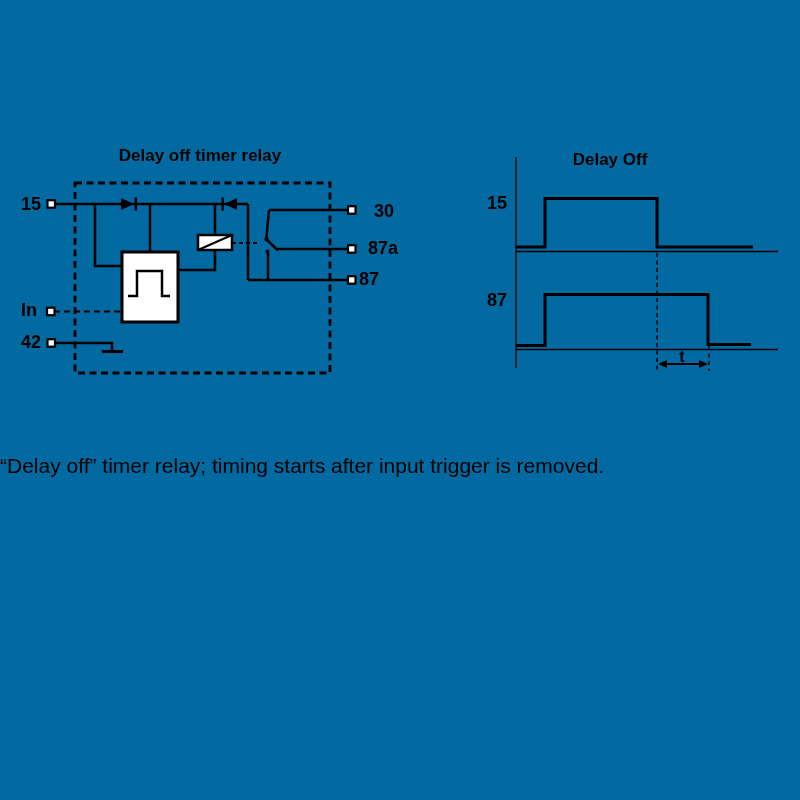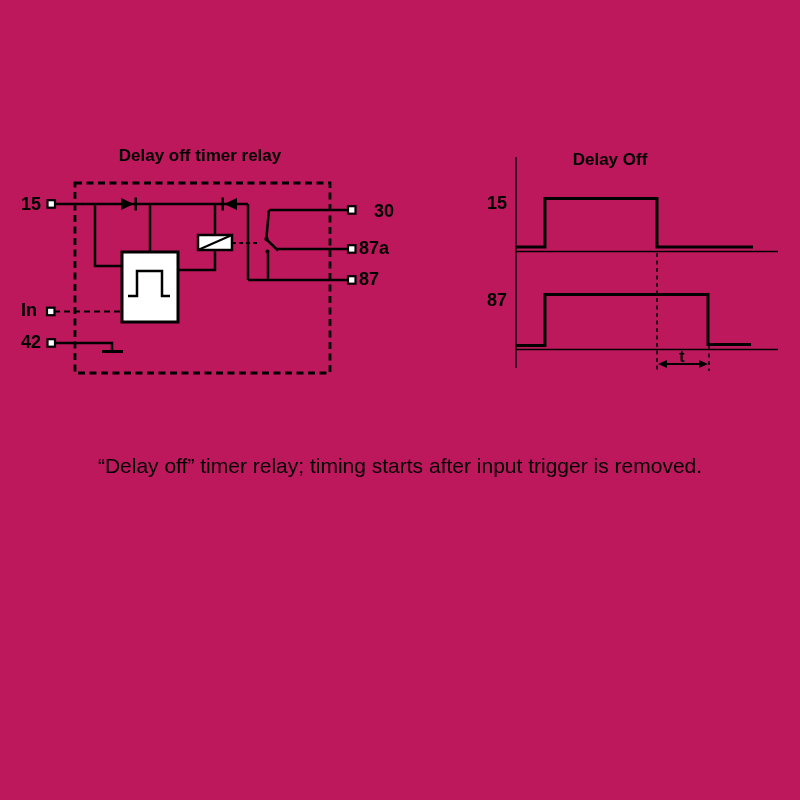--- a/index.html
+++ b/index.html
@@ -1,25 +1,25 @@
 <!DOCTYPE html>
 <html><head>
 <meta charset="utf-8">
 <style>
   html,body{margin:0;padding:0;background:#ffffff;}
-  #page{position:relative;width:800px;height:800px;background:#be185d;overflow:hidden;
+  #page{position:relative;width:800px;height:800px;background:#0369a1;overflow:hidden;
         font-family:"Liberation Sans",sans-serif;color:#000;}
   svg{position:absolute;left:0;top:0;}
   .lbl{position:absolute;color:#000;line-height:1;white-space:nowrap;}
   .b{font-weight:bold;}
   .title{font-size:17px;font-weight:bold;text-align:center;}
   .term{font-size:18px;font-weight:bold;}
   .ra{text-align:center;}
   .ctr{text-align:center;}
-  .caption{font-size:21px;text-align:center;}
+  .caption{font-size:21px;text-align:left;}
 </style>
 </head>
 <body>
 
 <div id="page">
 
   <svg width="800" height="800" viewBox="0 0 800 800">
 
     <g stroke="#000" fill="none">
 
@@ -99,21 +99,21 @@
     </g>
   </svg>
 
   <div class="lbl title" style="left:85px;top:147px;width:230px;">Delay off timer relay</div>
 
   <div class="lbl term ra" style="left:16px;top:195px;width:30px;">15</div>
   <div class="lbl term ra" style="left:14px;top:301px;width:30px;">In</div>
   <div class="lbl term ra" style="left:16px;top:333px;width:30px;">42</div>
 
   <div class="lbl term" style="left:374px;top:202px;">30</div>
-  <div class="lbl term" style="left:359px;top:239px;">87a</div>
+  <div class="lbl term" style="left:368px;top:239px;">87a</div>
   <div class="lbl term" style="left:359px;top:270px;">87</div>
 
   <div class="lbl title" style="left:530px;top:151px;width:160px;text-align:center;">Delay Off</div>
   <div class="lbl term ra" style="left:482px;top:194px;width:30px;">15</div>
   <div class="lbl term ra" style="left:482px;top:291px;width:30px;">87</div>
   <div class="lbl b ctr" style="left:671px;top:349px;width:22px;font-size:16px;">t</div>
 
   <div class="lbl caption" style="left:0;top:455px;width:800px;">“Delay off” timer relay; timing starts after input trigger is removed.</div>
 </div>
 

